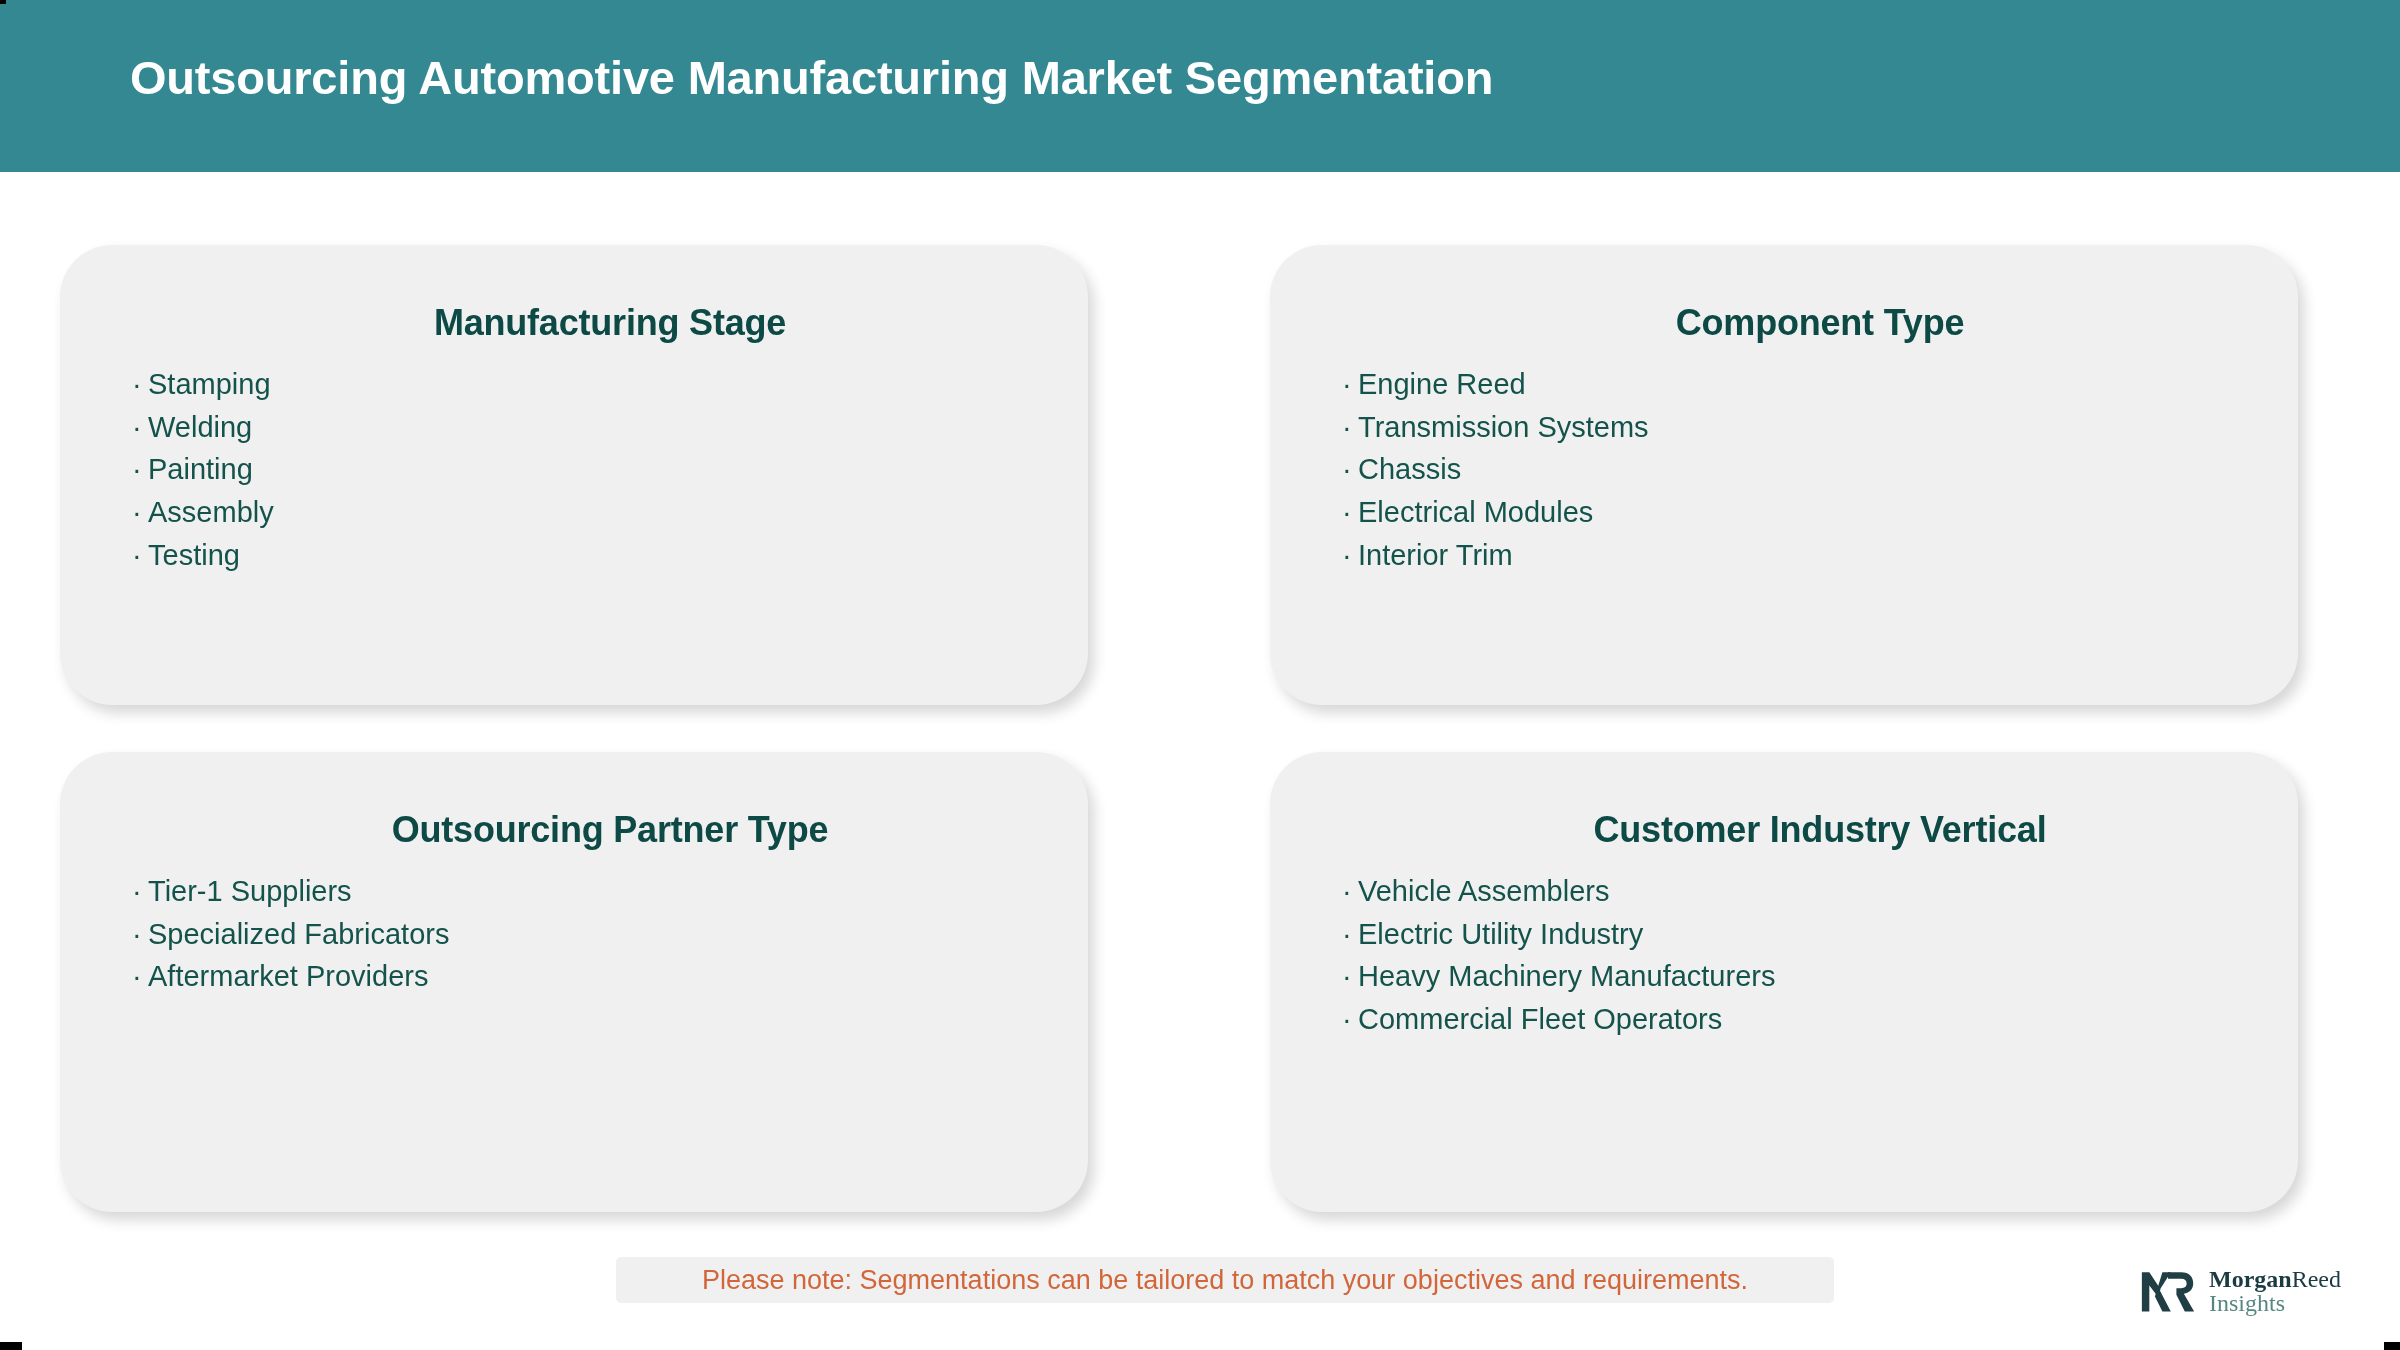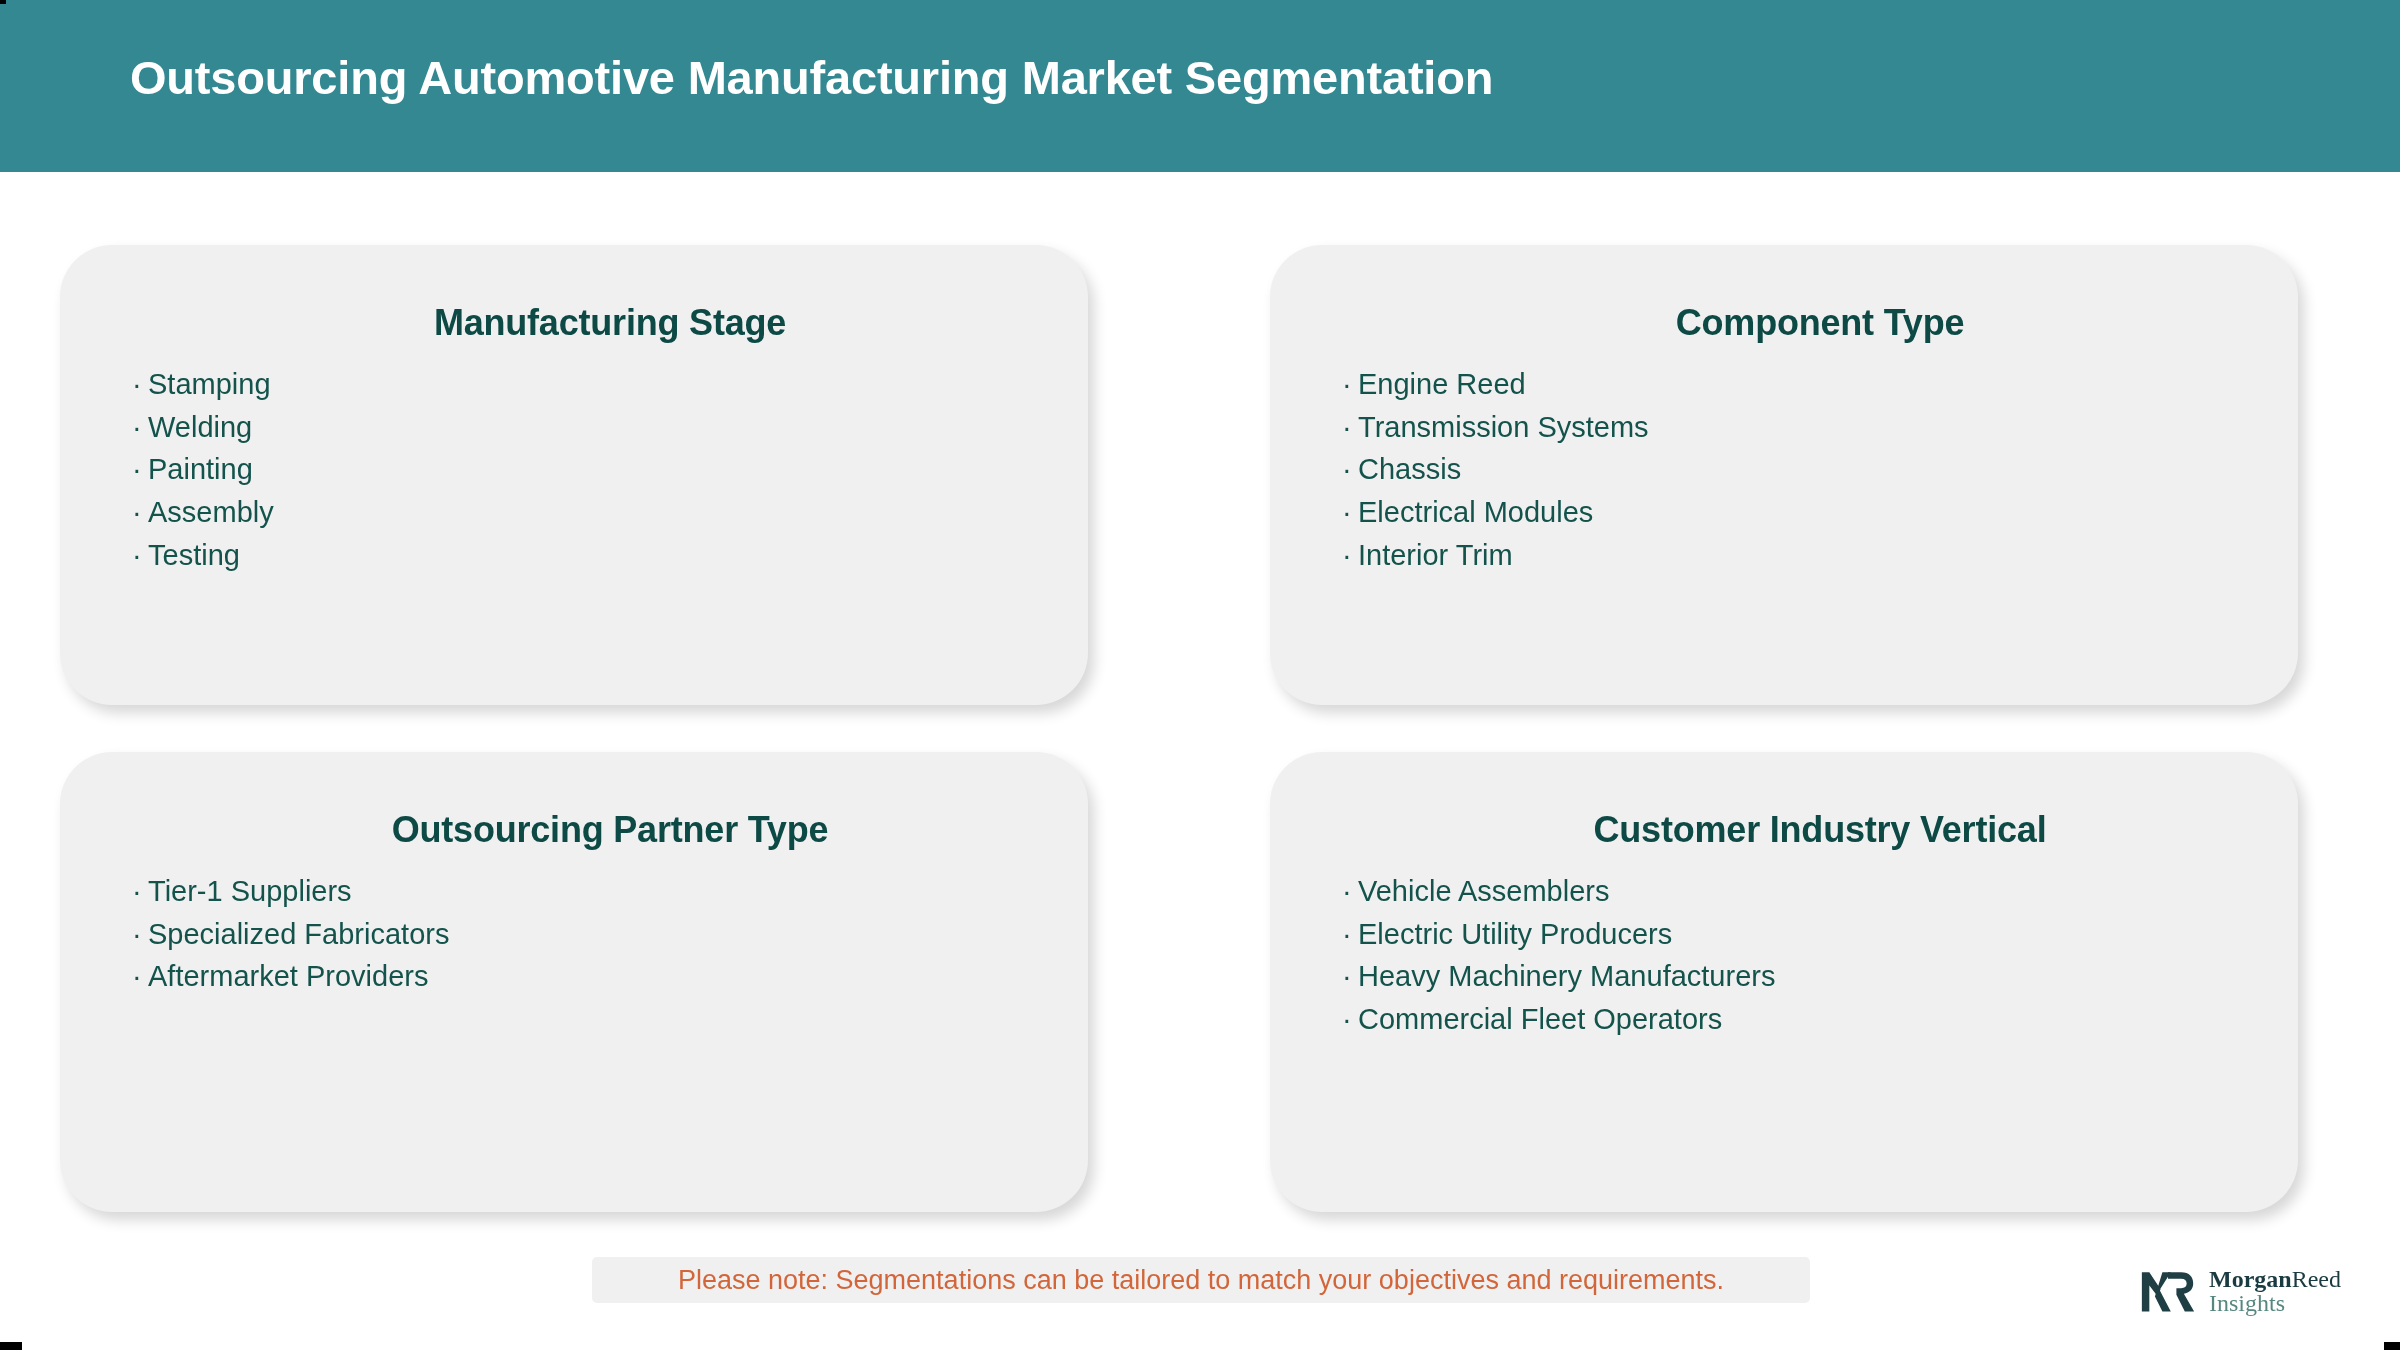--- a/index.html
+++ b/index.html
@@ -87,21 +87,21 @@
 
   .bullet-dot {
     display: inline-block;
     width: 16px;
     color: #14534c;
   }
 
   
   .note-badge {
     position: absolute;
-    left: 592px;
+    left: 616px;
     top: 1257px;
     width: 1218px;
     height: 46px;
     background: #f0f0f0;
     border-radius: 5px;
     display: flex;
     align-items: center;
     justify-content: center;
   }
   .note-text {
@@ -201,21 +201,21 @@
         <li><span class="bullet-dot">·</span><span>Tier-1 Suppliers</span></li>
         <li><span class="bullet-dot">·</span><span>Specialized Fabricators</span></li>
         <li><span class="bullet-dot">·</span><span>Aftermarket Providers</span></li>
       </ul>
     </div>
 
     <div class="card">
       <div class="card-title">Customer Industry Vertical</div>
       <ul class="card-list">
         <li><span class="bullet-dot">·</span><span>Vehicle Assemblers</span></li>
-        <li><span class="bullet-dot">·</span><span>Electric Utility Producers</span></li>
+        <li><span class="bullet-dot">·</span><span>Electric Utility Industry</span></li>
         <li><span class="bullet-dot">·</span><span>Heavy Machinery Manufacturers</span></li>
         <li><span class="bullet-dot">·</span><span>Commercial Fleet Operators</span></li>
       </ul>
     </div>
 
   </div>
 
   <div class="note-badge">
     <span class="note-text">Please note: Segmentations can be tailored to match your objectives and requirements.</span>
   </div>

